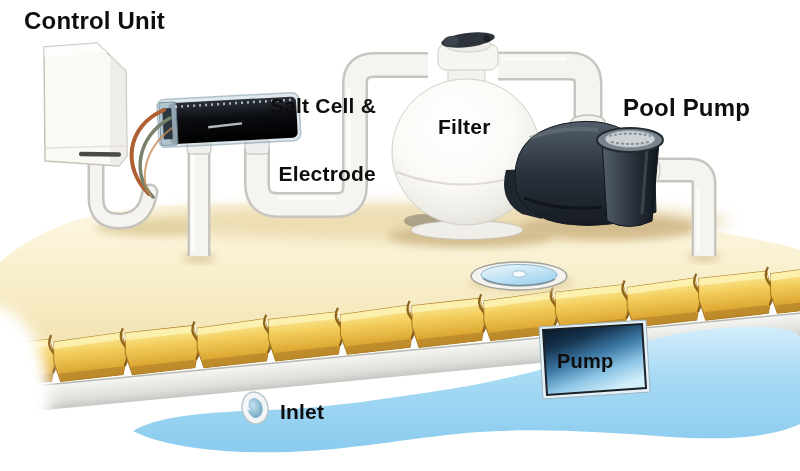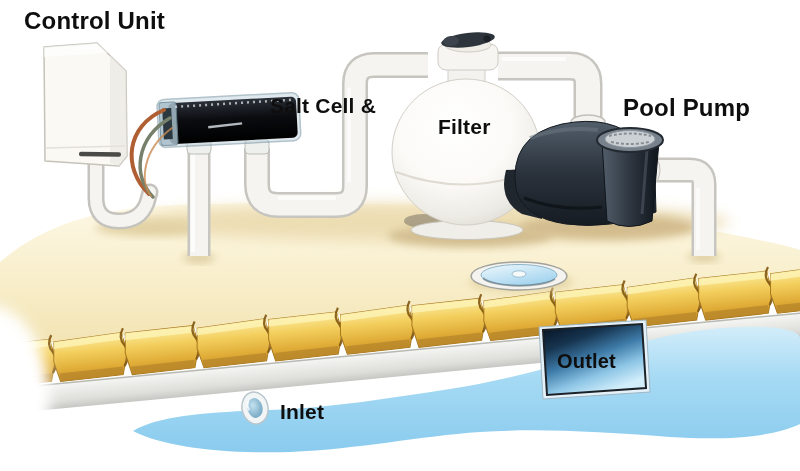--- a/index.html
+++ b/index.html
@@ -269,22 +269,23 @@
     <ellipse cx="630" cy="139" rx="25" ry="8.5" fill="#ccd1d5" stroke="#8e969d" stroke-width="1"></ellipse>
     <path d="M609,136 Q630,131 651,136" stroke="#878f96" stroke-width="2" stroke-dasharray="3 2" fill="none"></path>
     <path d="M611,142 Q630,146 649,142" stroke="#878f96" stroke-width="2" stroke-dasharray="3 2" fill="none"></path>
   </g>
 </svg>
 
   <div class="lbl lbl-main" style="left:24px;top:8px;">Control Unit</div>
 
   <div class="lbl lbl-med lbl-center" style="left:246px;top:50px;width:130px;">
     <div>Salt Cell &amp;</div>
+    <div>Electrode</div>
   </div>
 
   <div class="lbl lbl-med" style="left:438px;top:116px;">Filter</div>
 
   <div class="lbl lbl-main" style="left:623px;top:95px;">Pool Pump</div>
 
-  <div class="lbl" style="left:557px;top:351px;font-size:20px;">Outlet</div>
+  <div class="lbl" style="left:557px;top:351px;font-size:20px;">Pump</div>
 
   <div class="lbl lbl-med" style="left:280px;top:401px;">Inlet</div>
 </div>
 
 </body></html>

